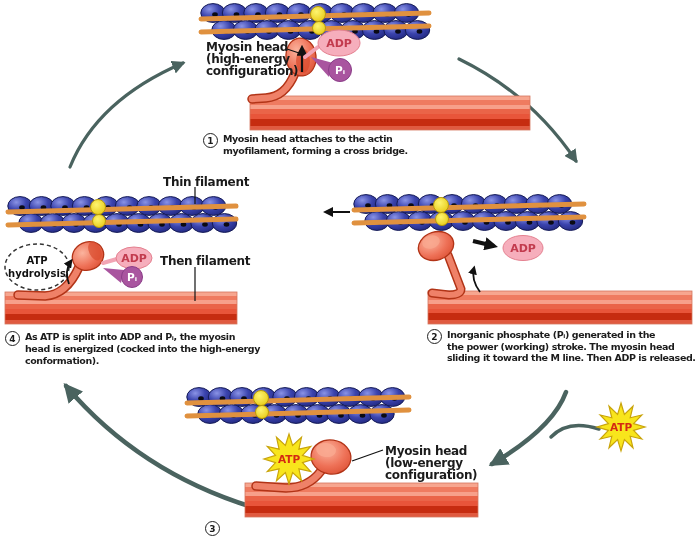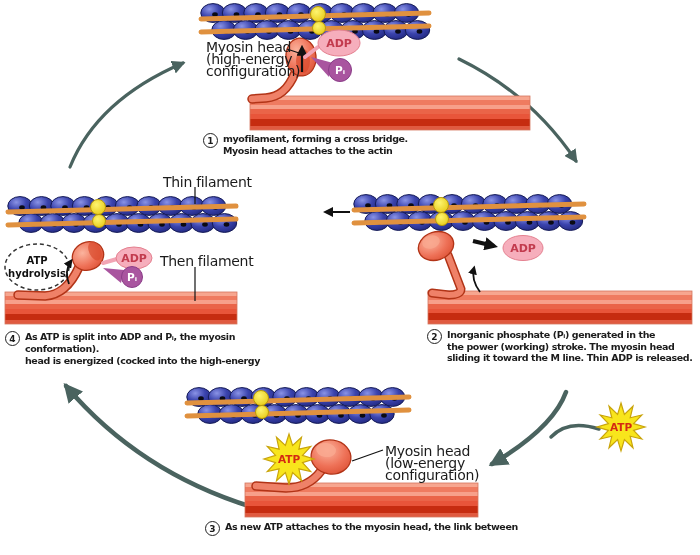--- a/index.html
+++ b/index.html
@@ -1,20 +1,20 @@
 <!DOCTYPE html>
 <html><head>
 <meta charset="utf-8">
 <style>
   html,body{margin:0;padding:0;}
   body{width:700px;height:555px;position:relative;background:#ffffff;
        font-family:"DejaVu Sans","Liberation Sans",sans-serif;overflow:hidden;}
   .stage{position:absolute;inset:0;}
   svg.diagram{position:absolute;left:0;top:0;}
-  .lbl{position:absolute;font-weight:normal;color:#1b1b1b;font-size:14px;
+  .lbl{position:absolute;font-weight:bold;color:#1b1b1b;font-size:12px;
        line-height:12px;letter-spacing:-0.3px;}
   .ln{display:block;white-space:nowrap;}
   .step{position:absolute;display:flex;align-items:flex-start;color:#1b1b1b;}
   .stepnum{width:13px;height:13px;border:1.6px solid #222;border-radius:50%;
            font-size:9px;font-weight:bold;display:flex;align-items:center;
            justify-content:center;margin-right:5px;flex:none;margin-top:0px;
            background:#fff;}
   .steptext{font-weight:bold;font-size:9.5px;line-height:12px;letter-spacing:-0.4px;}
   .step2 .steptext{line-height:11.5px;}
   text{font-family:"DejaVu Sans","Liberation Sans",sans-serif;font-weight:bold;}
@@ -367,43 +367,42 @@
 
 <div class="lbl" style="left:385px;top:445px;">
   <span class="ln">Myosin head</span>
   <span class="ln">(low-energy</span>
   <span class="ln">configuration)</span>
 </div>
 
 <div class="step step1" style="left:203px;top:133px;">
   <span class="stepnum">1</span>
   <span class="steptext">
+    <span class="ln">Myosin head attaches to the actin</span>
     <span class="ln">myofilament, forming a cross bridge.</span>
-    <span class="ln">Myosin head attaches to the actin</span>
   </span>
 </div>
 
 <div class="step step2" style="left:427px;top:329px;">
   <span class="stepnum">2</span>
   <span class="steptext">
     <span class="ln">Inorganic phosphate (Pᵢ) generated in the</span>
     <span class="ln">the power (working) stroke. The myosin head</span>
-    <span class="ln">sliding it toward the M line. Thin ADP is released.</span>
+    <span class="ln">sliding it toward the M line. Then ADP is released.</span>
   </span>
 </div>
 
 <div class="step step3" style="left:205px;top:521px;">
   <span class="stepnum">3</span>
   <span class="steptext">
-    <span class="ln">As new ATP attaches to the myosin head, the link between</span>
   </span>
 </div>
 
 <div class="step step4" style="left:5px;top:331px;">
   <span class="stepnum">4</span>
   <span class="steptext">
     <span class="ln">As ATP is split into ADP and Pᵢ, the myosin</span>
+    <span class="ln">head is energized (cocked into the high-energy</span>
     <span class="ln">conformation).</span>
-    <span class="ln">head is energized (cocked into the high-energy</span>
   </span>
 </div>
 
 </div>
 
 </body></html>

